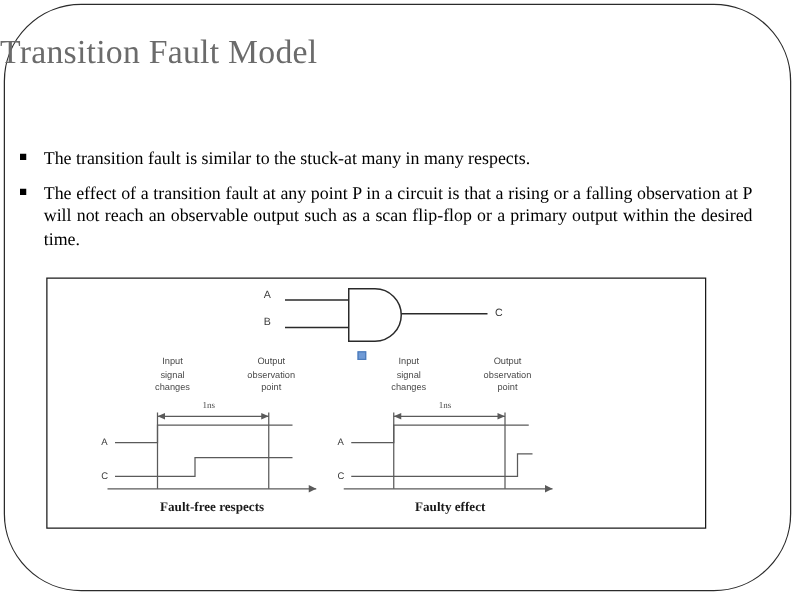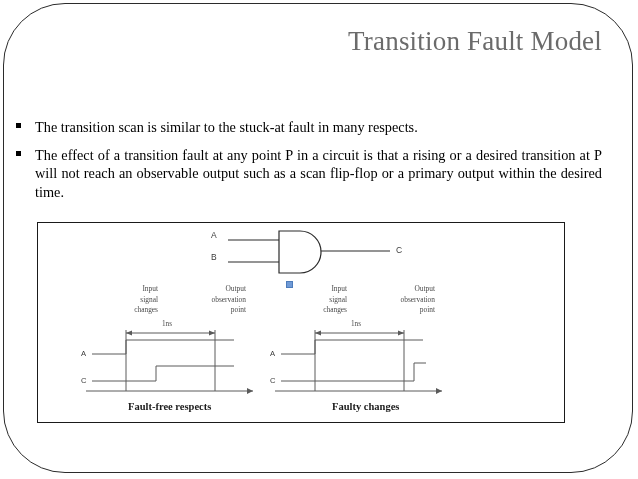--- a/index.html
+++ b/index.html
@@ -27,21 +27,21 @@
     border-radius: 62px;
     background: #ffffff;
   }
 
   
   #title {
     position: absolute;
     left: 0;
     top: 26px;
     width: 602px;
-    text-align: right;
+    text-align: left;
     font-family: "Liberation Serif", serif;
     font-size: 27px;
     color: #6b6b6b;
     letter-spacing: 0.2px;
     white-space: nowrap;
   }
 
   
   #bullets {
     position: absolute;
@@ -115,24 +115,24 @@
     font-family: "Liberation Serif", serif;
     font-weight: bold;
     font-size: 10.5px;
     color: #1a1a1a;
     white-space: nowrap;
   }
 
   
   .wf-text {
     position: absolute;
-    font-family: Liberation Serif, serif;
+    font-family: Liberation Sans, sans-serif;
     font-size: 7.4px;
     color: #4a4a4a;
-    text-align: right;
+    text-align: center;
     line-height: 1.45;
     white-space: nowrap;
   }
   .wf-sig {
     position: absolute;
     font-family: "Liberation Sans", sans-serif;
     font-size: 7.6px;
     color: #3a3a3a;
   }
   .wf-ns {
@@ -145,25 +145,25 @@
 </head>
 <body>
 
 <div id="slide"></div>
 
 <div id="title">Transition Fault Model</div>
 
 <div id="bullets">
   <div class="bullet-row">
     <span class="bullet-mark"></span>
-    <span>The transition scan is similar to the stuck-at fault in many respects.</span>
+    <span>The transition fault is similar to the stuck-at many in many respects.</span>
   </div>
   <div class="bullet-row justify-block">
     <span class="bullet-mark"></span>
-    <span>The effect of a transition fault at any point P in a circuit is that a rising or a desired transition at P will not reach an observable output such as a scan flip-flop or a primary output within the desired time.</span>
+    <span>The effect of a transition fault at any point P in a circuit is that a rising or a falling observation at P will not reach an observable output such as a scan flip-flop or a primary output within the desired time.</span>
   </div>
 </div>
 
 <div id="figure">
 
   <svg id="figure-canvas" viewBox="0 0 526 199">
 
     <g stroke="#2a2a2a" fill="none" stroke-width="1.2">
 
       <path d="M 241 8 L 241 50 L 262 50 A 21 21 0 0 0 262 8 Z"></path>
@@ -237,16 +237,16 @@
     <div>changes</div>
   </div>
   <div class="wf-text" style="left:339px; top:61px; width:58px;">
     <div>Output</div>
     <div>observation</div>
     <div>point</div>
   </div>
   <span class="wf-ns" style="left:313px; top:97px;">1ns</span>
   <span class="wf-sig" style="left:232px; top:126px;">A</span>
   <span class="wf-sig" style="left:232px; top:153px;">C</span>
-  <span class="panel-caption" style="left:294px; top:178px;">Faulty changes</span>
+  <span class="panel-caption" style="left:294px; top:178px;">Faulty effect</span>
 </div>
 
 <div id="sel-handle"></div>
 
 </body></html>

